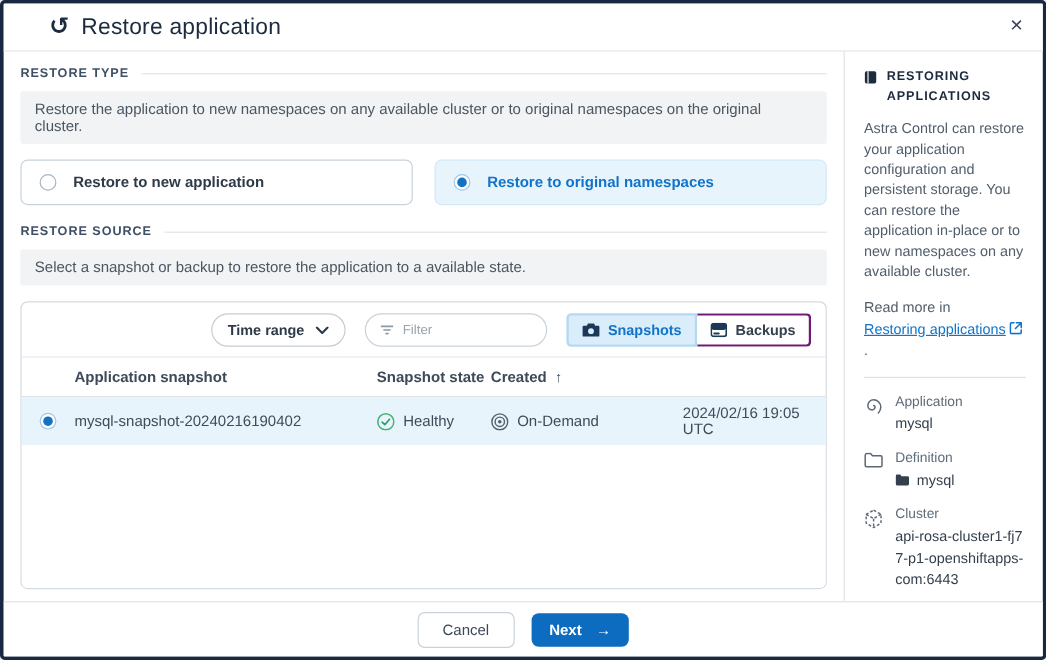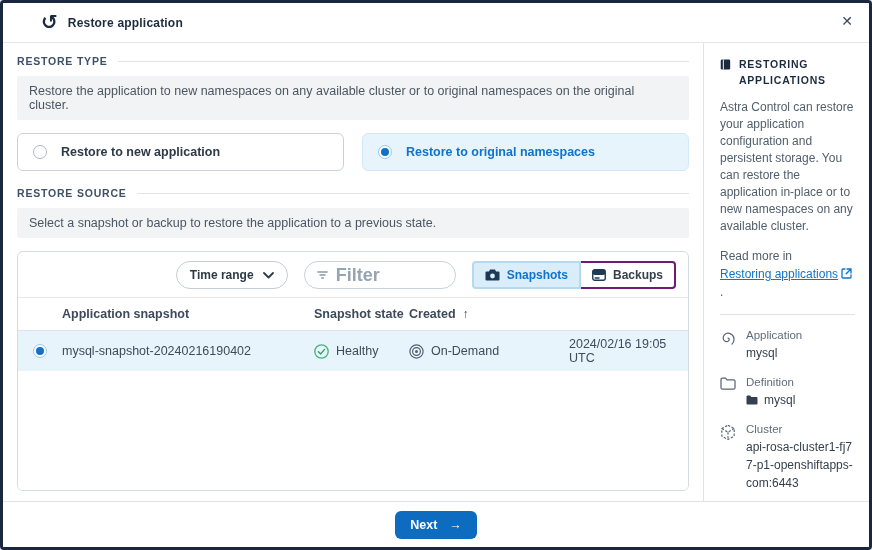--- a/index.html
+++ b/index.html
@@ -8,21 +8,21 @@
     position:relative; width:872px; height:550px; background:#fff;
     border:3px solid #1a2740; border-radius:4px; overflow:hidden;
   }
   
   .hdr{
     position:absolute; top:0; left:0; right:0; height:40px; background:#fff;
     border-bottom:1px solid #e3e7ea; display:flex; align-items:center; padding:0 16px;
   }
   .hdr-left{ display:flex; align-items:center; gap:10px; margin-left:22px; }
   .restore-glyph{ font-size:20px; font-weight:bold; color:#1c2b3e; line-height:1; transform:translateY(-1px); }
-  .hdr-title{ font-size:12px; font-weight:bold; color:#1c2b3e; letter-spacing:.2px; }
+  .hdr-title{ font-size:19px; font-weight:normal; color:#1c2b3e; letter-spacing:.2px; }
   .step-box{ position:absolute; left:50%; top:9px; transform:translateX(-50%); width:110px; }
   .step-label{ font-size:9.5px; font-weight:bold; letter-spacing:1px; color:#4a5a6e; white-space:nowrap; }
   .step-track{ margin-top:5px; height:4px; width:106px; background:#d5dde4; border-radius:2px; overflow:hidden; }
   .step-fill{ height:100%; background:#3d4d63; border-radius:2px; }
   .close-btn{ position:absolute; right:16px; top:10px; font-size:14px; color:#3c4858; cursor:pointer; font-weight:bold; }
   
   .main{ position:absolute; top:40px; left:0; width:700px; bottom:46px; padding:12px 14px 10px 14px; display:flex; flex-direction:column; }
   .sidebar{ position:absolute; top:40px; right:0; width:166px; bottom:46px; border-left:1px solid #dfe3e8; padding:14px 14px 10px 16px; overflow:hidden; }
   .footer{ position:absolute; bottom:0; left:0; right:0; height:46px; border-top:1px solid #dfe3e8; background:#fff;
     display:flex; align-items:center; justify-content:center; gap:14px; }
@@ -39,21 +39,21 @@
   .opt.sel{ background:#e7f4fc; border-color:#d2e9f8; }
   .opt.sel .opt-label{ color:#1173c9; font-weight:bold; }
   .radio{ width:14px; height:14px; border-radius:50%; border:1px solid #aab6c2; background:#fff; flex:0 0 auto; position:relative; }
   .radio.on{ border-color:#9fc8e8; }
   .radio.on::after{ content:""; position:absolute; left:50%; top:50%; width:8px; height:8px; margin:-4px 0 0 -4px; border-radius:50%; background:#1272c4; }
   
   .card{ margin-top:13px; flex:1; border:1px solid #d4dbe2; border-radius:6px; display:flex; flex-direction:column; overflow:hidden; background:#fff; }
   .toolbar{ display:flex; justify-content:flex-end; align-items:flex-end; gap:16px; padding:9px 12px 8px; }
   .tr-btn{ height:28px; display:flex; align-items:center; gap:9px; padding:0 13px; border:1px solid #c6ccd4; border-radius:15px; background:#fff; font-size:12px; font-weight:bold; color:#2e3a48; cursor:pointer; }
   .filter-box{ height:28px; width:152px; display:flex; align-items:center; gap:8px; padding:0 12px; border:1px solid #c9d2da; border-radius:15px; background:#fff; }
-  .filter-box input{ border:none; outline:none; width:100%; font-size:18px; color:#3c4858; font-family:inherit; background:transparent;font-weight:bold; }
+  .filter-box input{ border:none; outline:none; width:100%; font-size:11px; color:#3c4858; font-family:inherit; background:transparent; }
   .filter-box input::placeholder{ color:#98a4b0; }
   .seg{ display:flex; }
   .seg-btn{ height:28px; display:flex; align-items:center; gap:7px; padding:0 11px; font-size:12px; font-weight:bold; cursor:pointer; background:#fff; border:2px solid #701a75; color:#36414e; }
   .seg-btn.first{ border-radius:4px 0 0 4px; }
   .seg-btn.last{ border-radius:0 4px 4px 0; border-left:none; }
   .seg-btn.sel{ background:#d9edfa; border-color:#b6d9f0; color:#1173c9; }
   .thead, .trow{ display:grid; grid-template-columns:44px 252px 95px 160px 1fr; align-items:center; }
   .thead{ height:34px; border-top:1px solid #e6eaee; border-bottom:1px solid #dfe3e8; }
   .th{ font-size:12.5px; font-weight:bold; color:#3e4a5a; }
   .th-sort{ display:flex; gap:7px; align-items:center; }
@@ -111,21 +111,21 @@
         <span class="radio on"></span>
         <span class="opt-label">Restore to original namespaces</span>
       </div>
     </div>
 
     <div class="sect" style="margin-top:16px;">
       <span class="sect-title">RESTORE SOURCE</span>
       <span class="sect-rule"></span>
     </div>
 
-    <div class="banner">Select a snapshot or backup to restore the application to a previous state.</div>
+    <div class="banner">Select a snapshot or backup to restore the application to a available state.</div>
 
     <div class="card">
       <div class="toolbar">
         <button class="tr-btn">
           <span>Time range</span>
           <svg width="11" height="7" viewBox="0 0 11 7">
               <polyline points="1,1 5.5,5.5 10,1" fill="none" stroke="#2e3a48" stroke-width="1.8" stroke-linecap="round" stroke-linejoin="round"></polyline>
             </svg>
         </button>
         <div class="filter-box">
@@ -249,19 +249,20 @@
         </svg>
       </span>
       <span>
         <div class="info-label">Cluster</div>
         <div class="info-value">api-rosa-cluster1-fj77-p1-openshiftapps-com:6443</div>
       </span>
     </div>
   </div>
 
   <div class="footer">
+    <button class="btn-cancel">Cancel</button>
     <button class="btn-next">
       <span>Next</span>
       <span>→</span>
     </button>
   </div>
 
 </div>
 
 </body></html>

